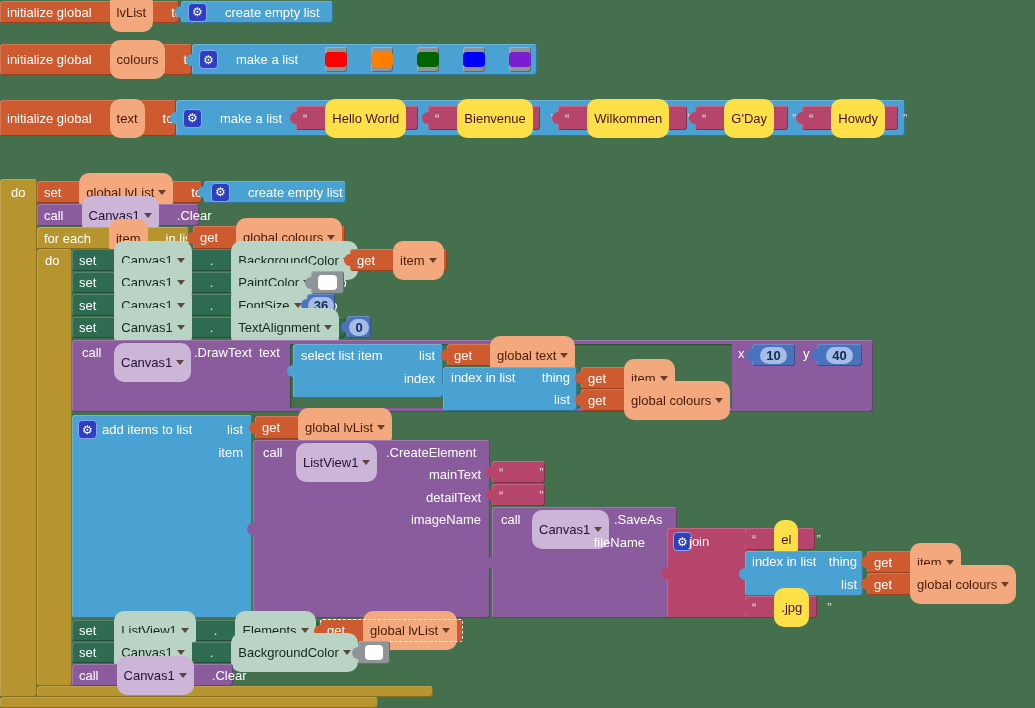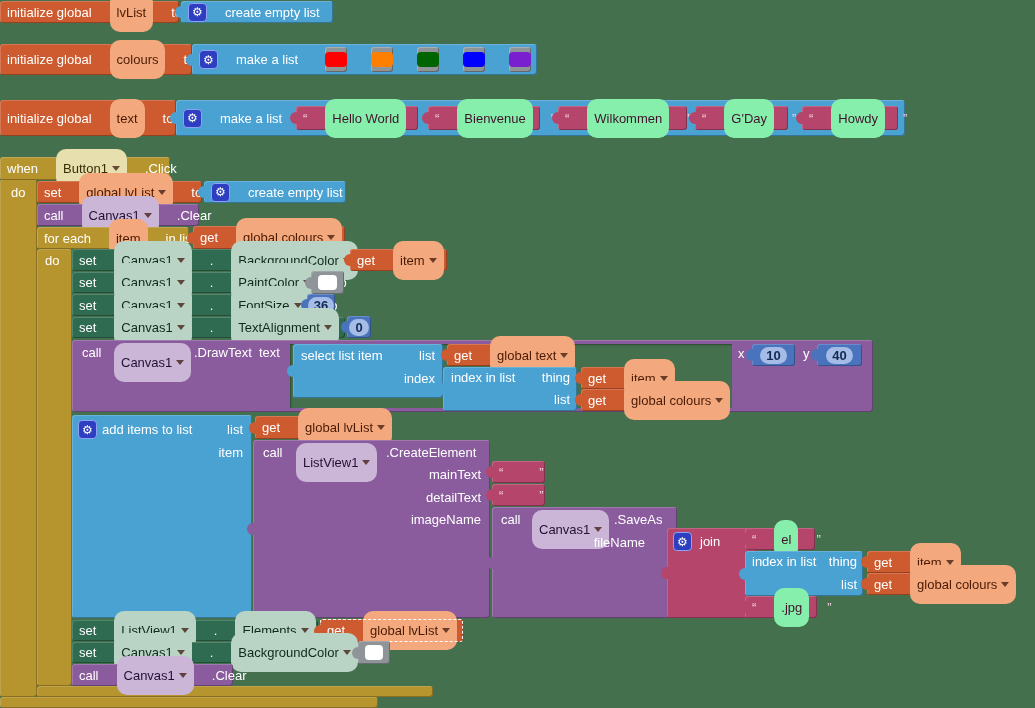--- a/index.html
+++ b/index.html
@@ -13,21 +13,21 @@
   .green{background:#2e6b50;} .purple{background:#8a5b9d;} .pink{background:#b6456c;}
   .math{background:#4a73be;} .grayb{background:#8f9499;}
   .plug::before{content:"";position:absolute;left:-6px;top:50%;transform:translateY(-50%);
      width:7px;height:12px;border-radius:6px 0 0 6px;background:inherit;}
   .pill{display:inline-flex;align-items:center;gap:4px;border-radius:10px;height:17px;
      padding:11px 7px;font-size:13px;line-height:17px;}
   .p-or{background:#f3a97d;color:#4b1a04;}
   .p-gold{background:#e8dfae;color:#3a2d05;}
   .p-gr{background:#b9d3c4;color:#10291c;}
   .p-pu{background:#cbb6d8;color:#221033;}
-  .p-pk{background:#86efac;color:#40122a;}
+  .p-pk{background:#fde047;color:#40122a;}
   .p-pk-empty{background:#f0bcd6;width:14px;height:13px;padding:0;border-radius:5px;}
   .p-ma{background:#a4bce6;color:#122a52;font-weight:700;padding:0 6px;align-items:center;}
   .p-white{width:22px;height:15px;padding:0;border-radius:4px;}
   .tri{width:0;height:0;border-left:4px solid transparent;border-right:4px solid transparent;
      border-top:5px solid rgba(62,26,14,.75);}
   .gear{flex:none;width:17px;height:17px;border-radius:4px;background:#2e3ec0;border:1px solid #8ea2f3;
      color:#fff;display:flex;align-items:center;justify-content:center;font-size:12px;line-height:1;}
   .swb{display:inline-flex;align-items:center;justify-content:center;width:34px;height:25px;
      background:#8f9499;border-radius:3px;box-shadow:inset -1px -1px 0 rgba(0,0,0,.3), inset 1px 1px 0 rgba(255,255,255,.25);}
   .swp{width:22px;height:15px;border-radius:4px;}
@@ -39,28 +39,20 @@
 </head>
 <body>
 
 <div id="stage">
 
   <div class="bar gold" style="left:0px;top:179px;width:37px;height:518px"></div>
   <div class="bar gold" style="left:37px;top:686px;width:396px;height:11px"></div>
   <div class="bar gold" style="left:0px;top:697px;width:378px;height:11px"></div>
   <div class="bar gold" style="left:37px;top:249px;width:35px;height:437px"></div>
 
-  <div class="b gold" style="left:0px;top:157px;width:170px;height:23px">
-    <span>when</span>
-    <span class="pill p-gold">
-        <span>Button1</span>
-        <span class="tri"></span>
-      </span>
-    <span>.Click</span>
-  </div>
   <span class="lbl" style="left:11px;top:185px">do</span>
 
   <div class="b orange" style="left:0px;top:1px;width:179px;height:22px">
     <span>initialize global</span>
     <span class="pill p-or">
         <span>lvList</span>
       </span>
     <span>to</span>
   </div>
   <div class="b blue plug" style="left:181px;top:1px;width:152px;height:22px">
@@ -356,21 +348,21 @@
     <span class="pill p-pu" style="position:absolute;left:40px;top:3px">
         <span>Canvas1</span>
         <span class="tri"></span>
       </span>
     <span class="lbl" style="left:122px;top:5px">.SaveAs</span>
     <span class="lbl" style="right:32px;top:28px;left:auto">fileName</span>
   </div>
 
   <div class="b pink plug" style="left:667px;top:528px;width:90px;height:90px;padding:0;align-items:flex-start">
     <span class="gear" style="position:absolute;left:6px;top:4px">⚙</span>
-    <span class="lbl" style="left:33px;top:6px">join</span>
+    <span class="lbl" style="left:22px;top:6px">join</span>
   </div>
   <div class="b pink plug" style="left:745px;top:528px;width:70px;height:22px">
     <span class="q">“</span>
     <span class="pill p-pk">
         <span>el</span>
       </span>
     <span class="q">”</span>
   </div>
   <div class="b blue plug" style="left:745px;top:551px;width:118px;height:45px;padding:0">
     <span class="lbl" style="left:7px;top:3px">index in list</span>

